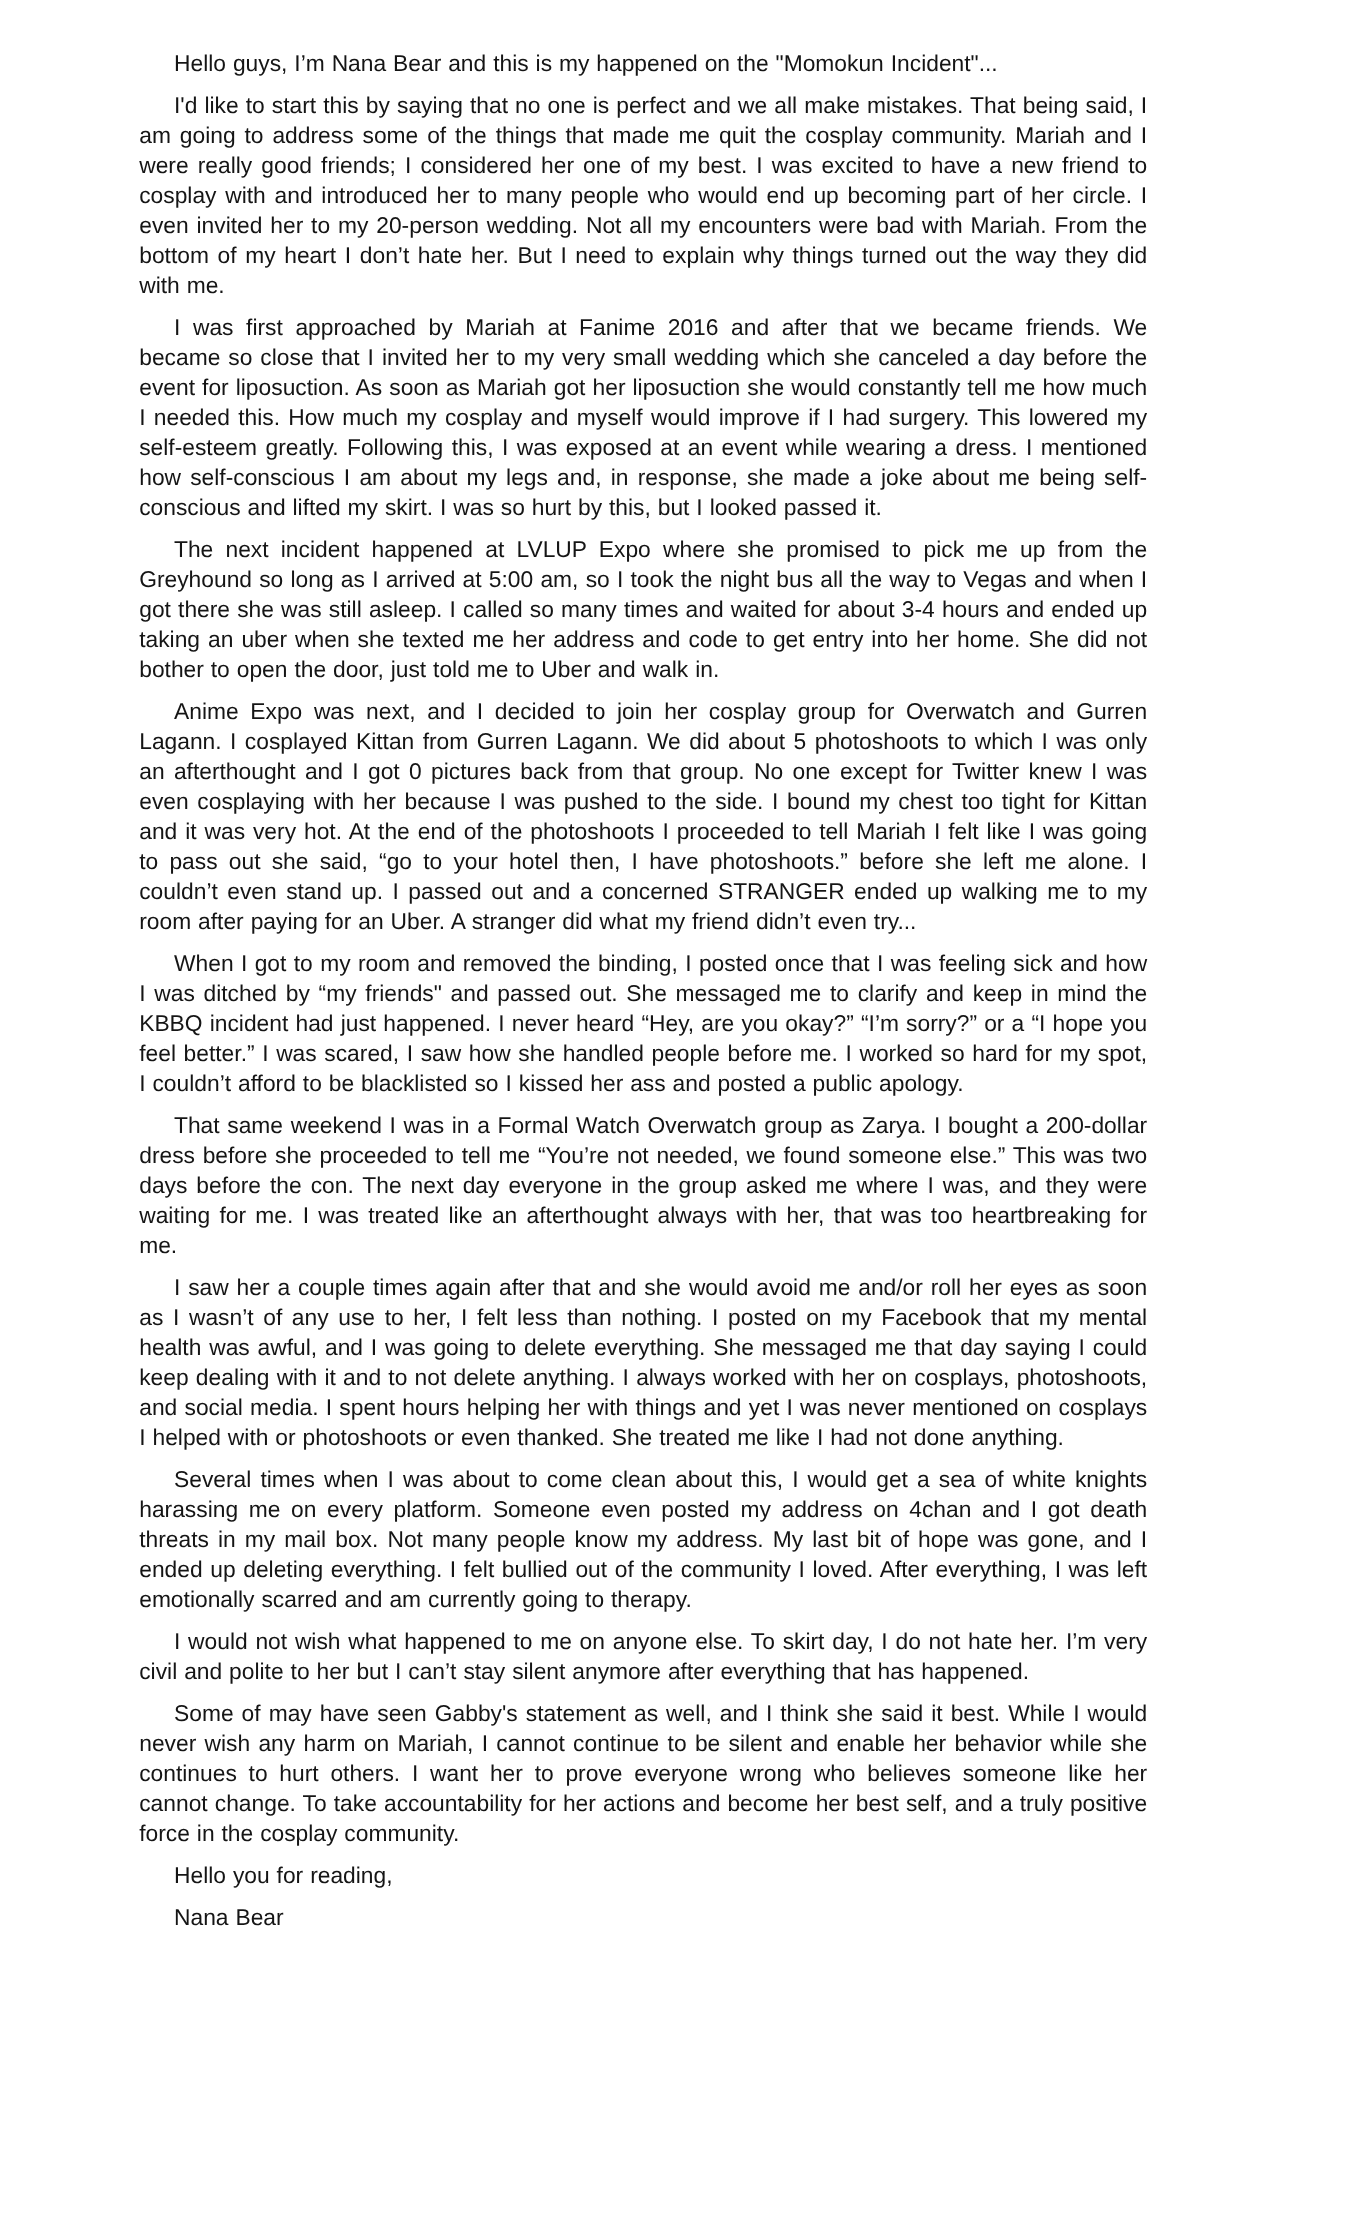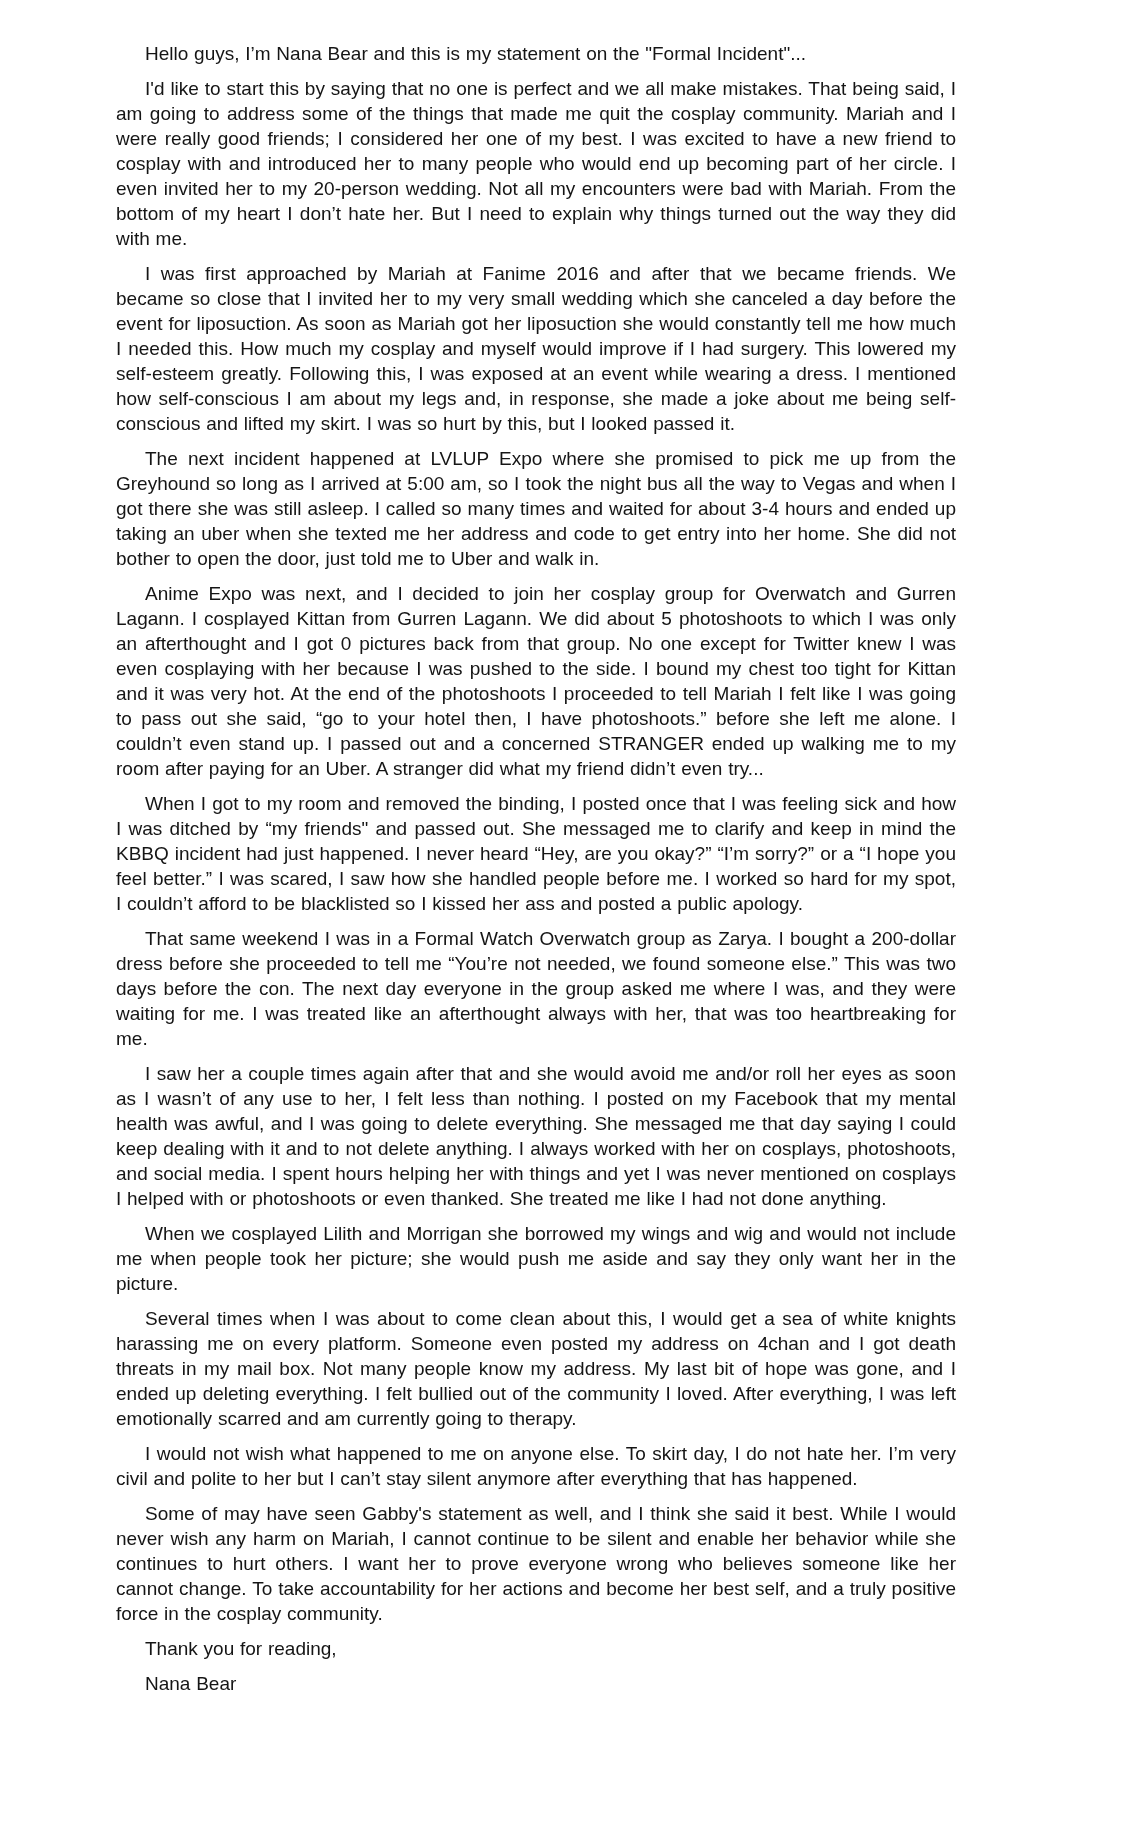--- a/index.html
+++ b/index.html
@@ -31,27 +31,26 @@
     margin-bottom: 0;
   }
   p.single {
     text-align: left;
   }
 </style>
 </head>
 <body>
 
 <div class="page">
-  <p class="para single">Hello guys, I’m Nana Bear and this is my statement on the "Formal Incident"...</p>
+  <p class="para single">Hello guys, I’m Nana Bear and this is my happened on the "Momokun Incident"...</p>
   <p class="para">I'd like to start this by saying that no one is perfect and we all make mistakes. That being said, I am going to address some of the things that made me quit the cosplay community. Mariah and I were really good friends; I considered her one of my best. I was excited to have a new friend to cosplay with and introduced her to many people who would end up becoming part of her circle. I even invited her to my 20-person wedding. Not all my encounters were bad with Mariah. From the bottom of my heart I don’t hate her. But I need to explain why things turned out the way they did with me.</p>
   <p class="para">I was first approached by Mariah at Fanime 2016 and after that we became friends. We became so close that I invited her to my very small wedding which she canceled a day before the event for liposuction. As soon as Mariah got her liposuction she would constantly tell me how much I needed this. How much my cosplay and myself would improve if I had surgery. This lowered my self-esteem greatly. Following this, I was exposed at an event while wearing a dress. I mentioned how self-conscious I am about my legs and, in response, she made a joke about me being self-conscious and lifted my skirt. I was so hurt by this, but I looked passed it.</p>
   <p class="para">The next incident happened at LVLUP Expo where she promised to pick me up from the Greyhound so long as I arrived at 5:00 am, so I took the night bus all the way to Vegas and when I got there she was still asleep. I called so many times and waited for about 3-4 hours and ended up taking an uber when she texted me her address and code to get entry into her home. She did not bother to open the door, just told me to Uber and walk in.</p>
   <p class="para">Anime Expo was next, and I decided to join her cosplay group for Overwatch and Gurren Lagann. I cosplayed Kittan from Gurren Lagann. We did about 5 photoshoots to which I was only an afterthought and I got 0 pictures back from that group. No one except for Twitter knew I was even cosplaying with her because I was pushed to the side. I bound my chest too tight for Kittan and it was very hot. At the end of the photoshoots I proceeded to tell Mariah I felt like I was going to pass out she said, “go to your hotel then, I have photoshoots.” before she left me alone. I couldn’t even stand up. I passed out and a concerned STRANGER ended up walking me to my room after paying for an Uber. A stranger did what my friend didn’t even try...</p>
   <p class="para">When I got to my room and removed the binding, I posted once that I was feeling sick and how I was ditched by “my friends" and passed out. She messaged me to clarify and keep in mind the KBBQ incident had just happened. I never heard “Hey, are you okay?” “I’m sorry?” or a “I hope you feel better.” I was scared, I saw how she handled people before me. I worked so hard for my spot, I couldn’t afford to be blacklisted so I kissed her ass and posted a public apology.</p>
   <p class="para">That same weekend I was in a Formal Watch Overwatch group as Zarya. I bought a 200-dollar dress before she proceeded to tell me “You’re not needed, we found someone else.” This was two days before the con. The next day everyone in the group asked me where I was, and they were waiting for me. I was treated like an afterthought always with her, that was too heartbreaking for me.</p>
   <p class="para">I saw her a couple times again after that and she would avoid me and/or roll her eyes as soon as I wasn’t of any use to her, I felt less than nothing. I posted on my Facebook that my mental health was awful, and I was going to delete everything. She messaged me that day saying I could keep dealing with it and to not delete anything. I always worked with her on cosplays, photoshoots, and social media. I spent hours helping her with things and yet I was never mentioned on cosplays I helped with or photoshoots or even thanked. She treated me like I had not done anything.</p>
-  <p class="para">When we cosplayed Lilith and Morrigan she borrowed my wings and wig and would not include me when people took her picture; she would push me aside and say they only want her in the picture.</p>
   <p class="para">Several times when I was about to come clean about this, I would get a sea of white knights harassing me on every platform. Someone even posted my address on 4chan and I got death threats in my mail box. Not many people know my address. My last bit of hope was gone, and I ended up deleting everything. I felt bullied out of the community I loved. After everything, I was left emotionally scarred and am currently going to therapy.</p>
   <p class="para">I would not wish what happened to me on anyone else. To skirt day, I do not hate her. I’m very civil and polite to her but I can’t stay silent anymore after everything that has happened.</p>
   <p class="para">Some of may have seen Gabby's statement as well, and I think she said it best. While I would never wish any harm on Mariah, I cannot continue to be silent and enable her behavior while she continues to hurt others. I want her to prove everyone wrong who believes someone like her cannot change. To take accountability for her actions and become her best self, and a truly positive force in the cosplay community.</p>
-  <p class="para single">Thank you for reading,</p>
+  <p class="para single">Hello you for reading,</p>
   <p class="para single">Nana Bear</p>
 </div>
 
 </body></html>

